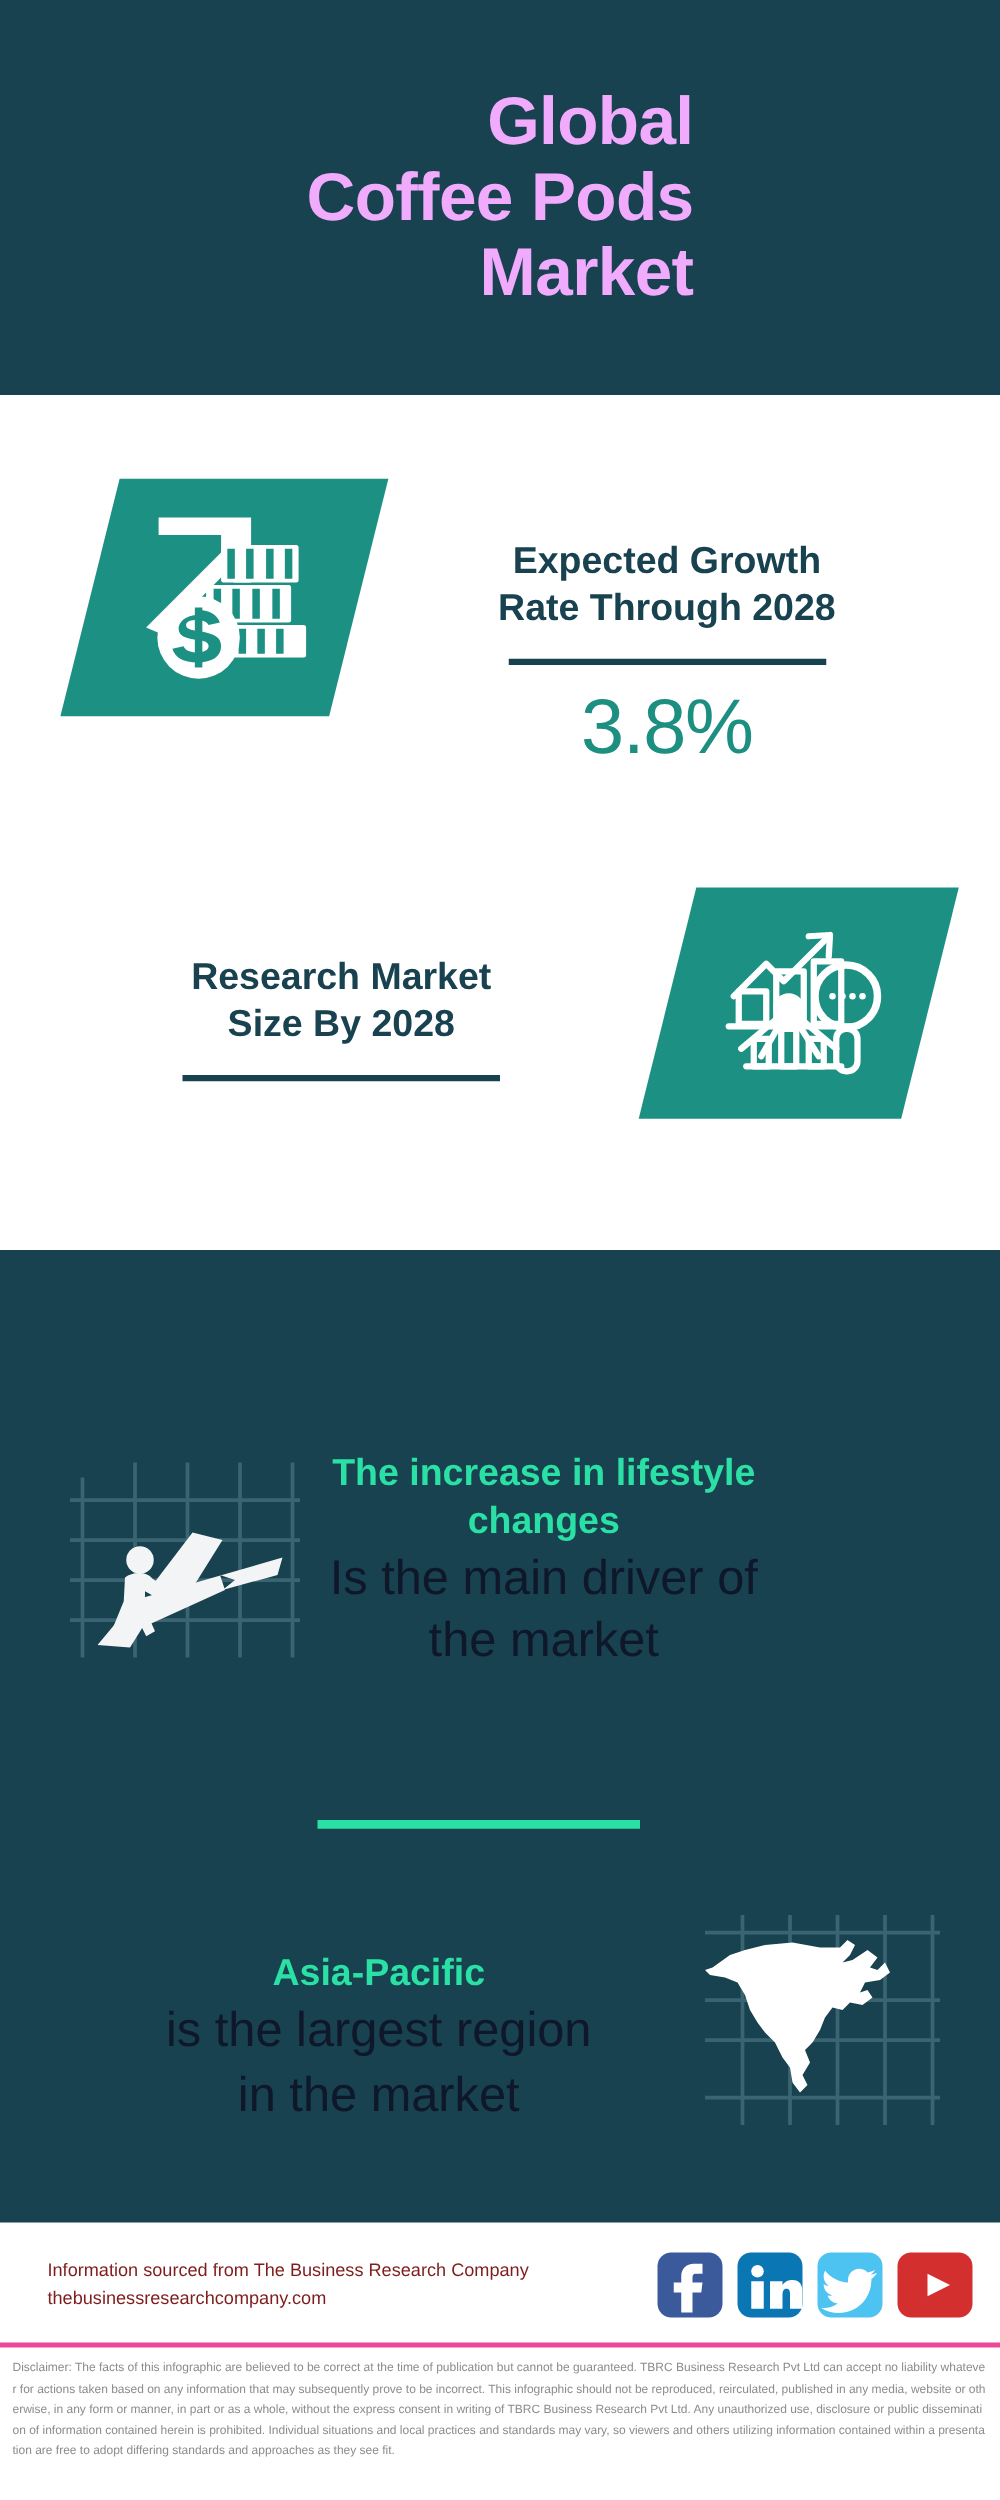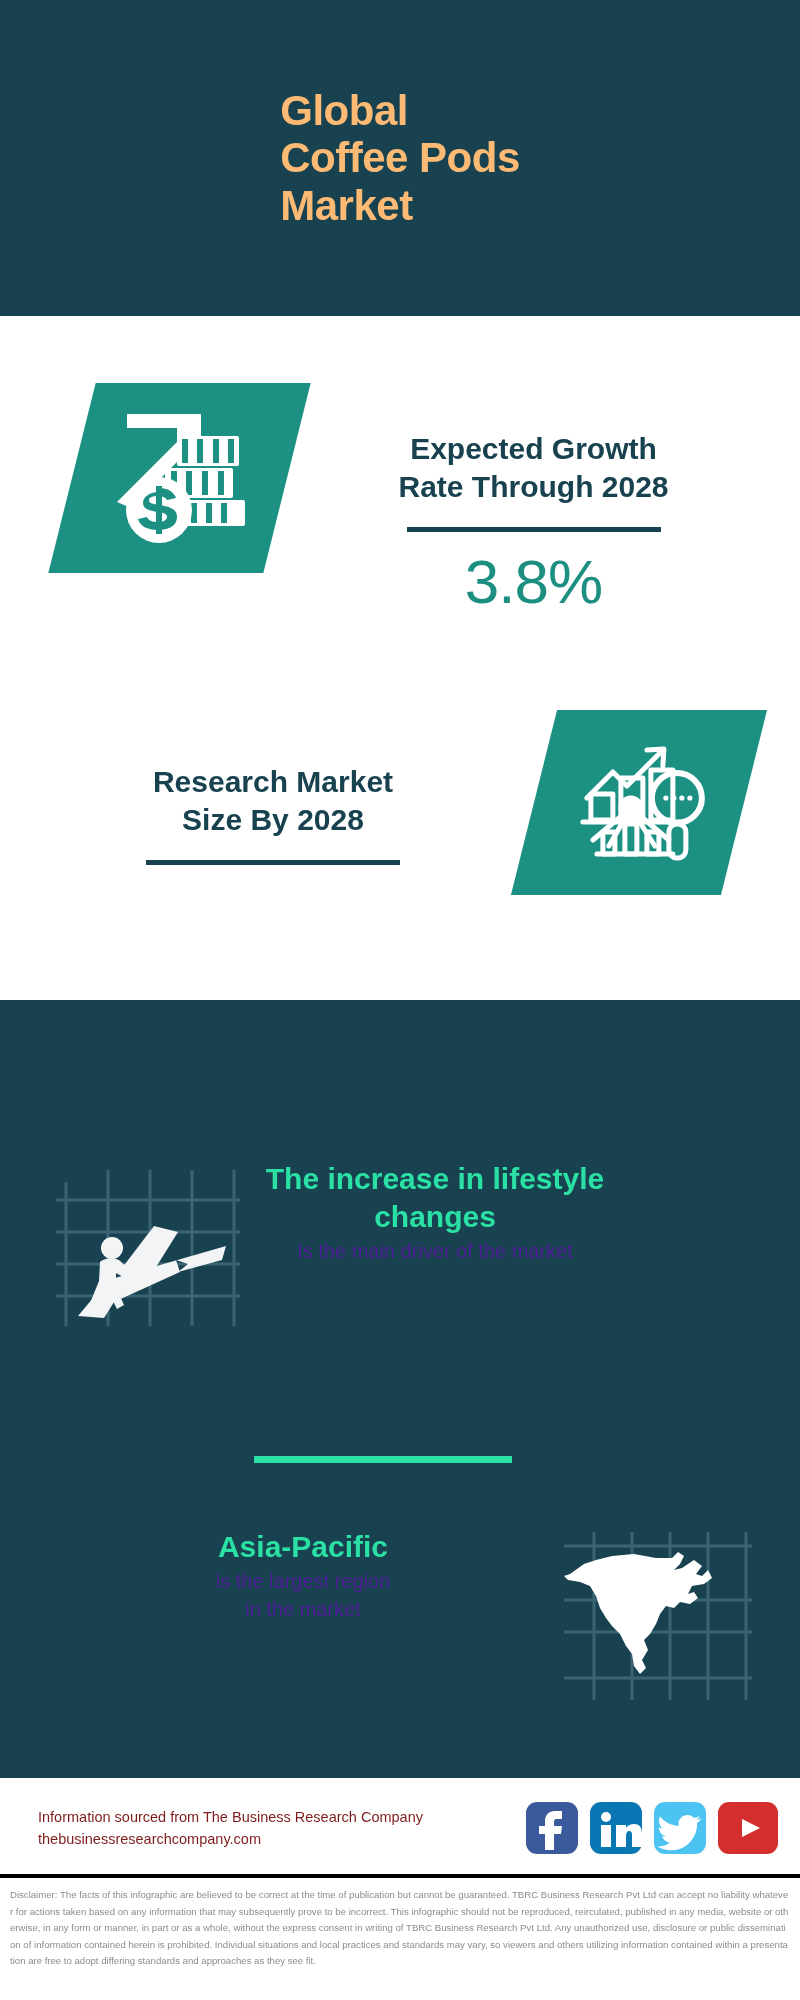--- a/index.html
+++ b/index.html
@@ -11,22 +11,22 @@
   }
   .page { position: relative; width: 800px; height: 2000px; background: #ffffff; }
 
   
   .header {
     position: absolute; left: 0; top: 0; width: 800px; height: 316px;
     background: #18424F;
     display: flex; align-items: center; justify-content: center;
   }
   .header-title {
-    color: #fdba74; font-size: 42px; font-weight: bold; line-height: 1.12;
-    text-align: left; letter-spacing: -0.5px; padding: 0 40px;
+    color: #f0abfc; font-size: 54px; font-weight: bold; line-height: 1.12;
+    text-align: right; letter-spacing: -0.5px; padding: 0 40px;
   }
 
   
   .stat-growth {
     position: absolute; left: 0; top: 355px; width: 800px; height: 280px;
     display: flex; align-items: flex-start;
   }
   .para-badge {
     width: 215px; height: 190px; margin-left: 72px; margin-top: 28px;
     background: #1C9183;
@@ -73,49 +73,49 @@
     display: flex; align-items: flex-start;
   }
   .icon-tile {
     width: 190px; height: 170px; margin-left: 50px; flex: none; position: relative;
   }
   .driver-text { flex: 1; text-align: center; padding-right: 28px; padding-left: 6px; }
   .hl {
     color: #2BE0A4; font-size: 30px; font-weight: bold; line-height: 1.26;
   }
   .sub {
-    color: #4c1d95; font-size: 20px; font-weight: normal; line-height: 1.3; margin-top: 2px;
+    color: #0f172a; font-size: 39px; font-weight: normal; line-height: 1.3; margin-top: 2px;
   }
 
   .mint-rule {
     position: absolute; left: 254px; top: 1456px;
     width: 258px; height: 7px; background: #2BE0A4;
   }
 
   .region-row {
     position: absolute; left: 0; top: 1528px; width: 800px;
-    display: flex; align-items: flex-start;
+    display: flex; align-items: flex-end;
   }
   .region-text { flex: 1; text-align: center; padding-left: 52px; }
   .map-tile { width: 190px; height: 175px; margin-right: 48px; margin-left: 8px; flex: none; }
 
   
   .source-bar {
     position: absolute; left: 0; top: 1782px; width: 800px; height: 92px;
     background: #ffffff; display: flex; align-items: center;
   }
   .source-text { margin-left: 38px; color: #7f1d1d; font-size: 14.5px; line-height: 1.55; }
   .socials { margin-left: auto; margin-right: 22px; display: flex; gap: 12px; align-items: center; }
   .sicon { width: 52px; height: 52px; border-radius: 11px; display: flex; align-items: center; justify-content: center; }
   .sicon svg { display: block; }
 
   
   .disclaimer-wrap {
     position: absolute; left: 0; top: 1874px; width: 800px; height: 126px;
-    border-top: 4px solid #000000; background: #ffffff; padding: 9px 10px 0 10px;
+    border-top: 4px solid #ec4899; background: #ffffff; padding: 9px 10px 0 10px;
   }
   .disclaimer {
     color: #8C8C8C; font-size: 9.6px; line-height: 1.72; text-align: left;
     font-family: "Liberation Sans", sans-serif; word-break: break-all;
   }
 </style>
 </head>
 <body>
 
 <div class="page">

